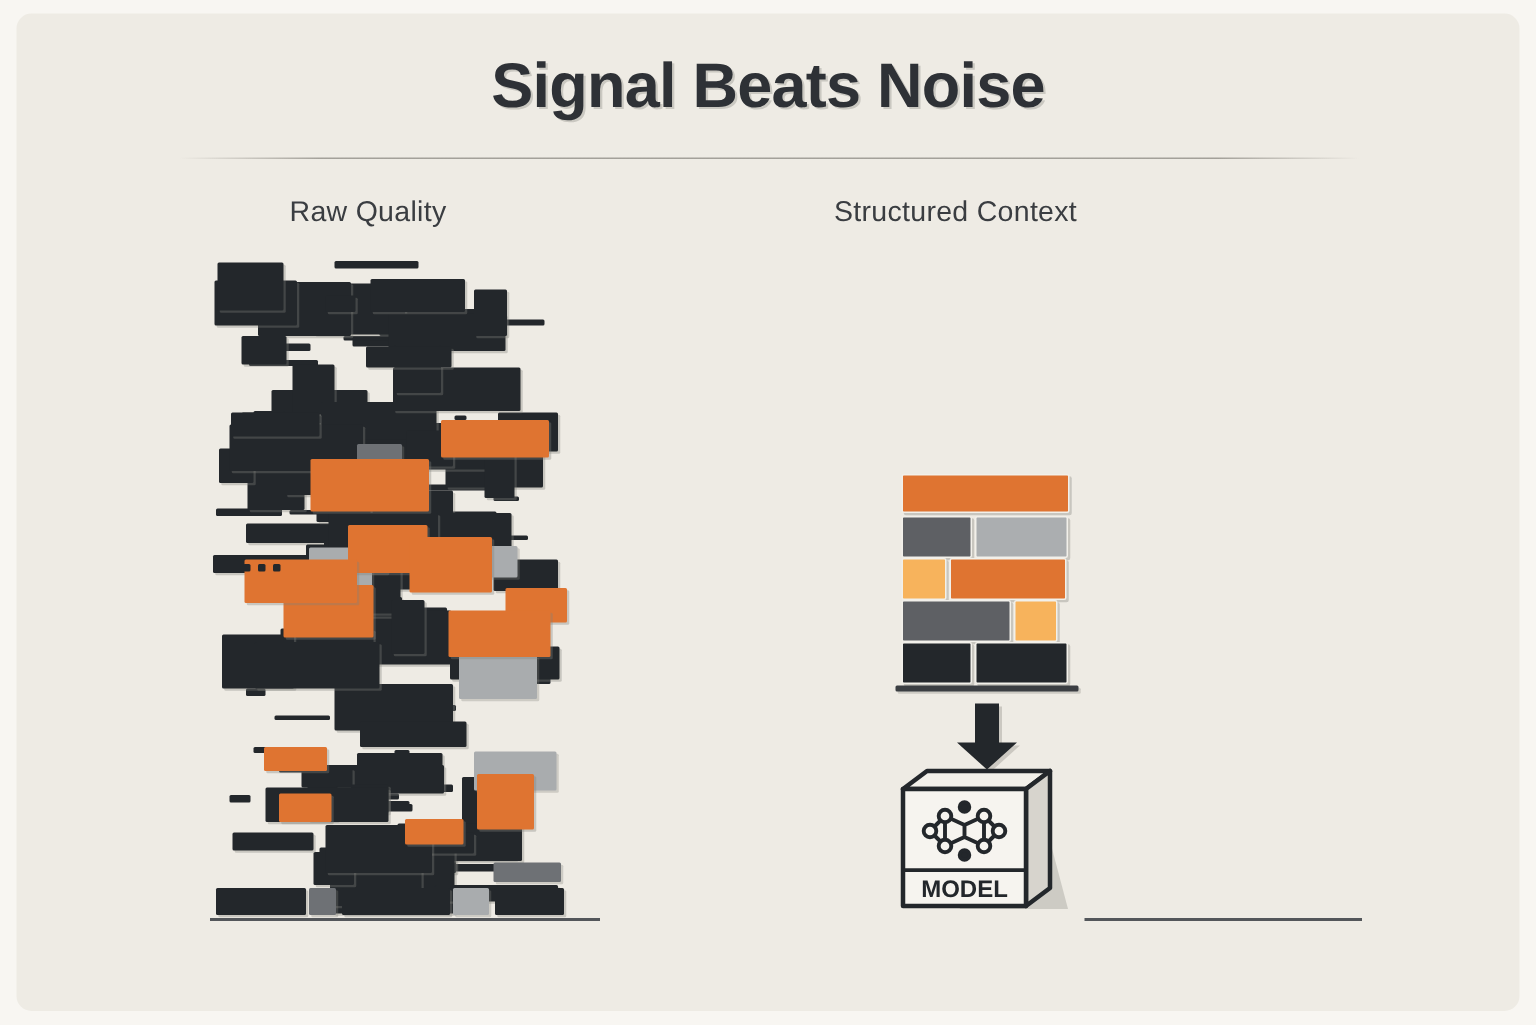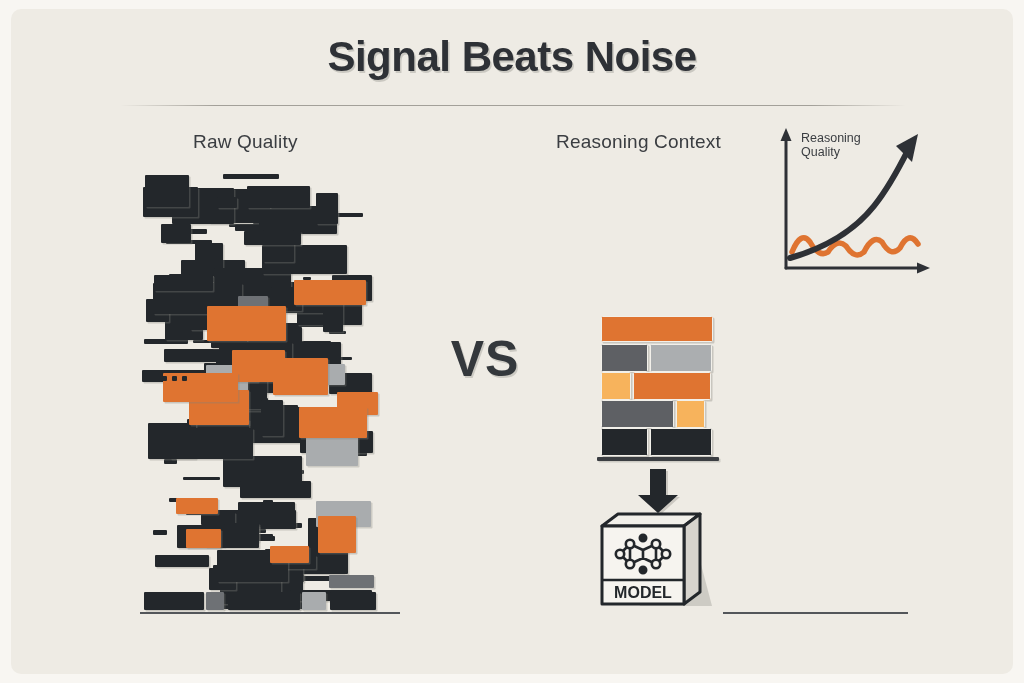--- a/index.html
+++ b/index.html
@@ -86,23 +86,22 @@
 
 <div id="stage">
 
   <div class="panel"></div>
 
   <div class="title">Signal Beats Noise</div>
 
   <div class="divider"></div>
 
   <div class="col-label" id="label-raw">Raw Quality</div>
-  <div class="col-label" id="label-structured">Reasoning Context</div>
-
-  <div class="vs">VS</div>
+  <div class="col-label" id="label-structured">Structured Context</div>
+
 
   <div id="noise">
       <i class="nl" style="left: 41.7295px; top: 28.1812px; width: 33.873px; height: 3.75863px;"></i>
       <i class="nl" style="left: 152.937px; top: 108.663px; width: 8.2263px; height: 3.27631px;"></i>
       <i class="nl" style="left: 82.0225px; top: 49.7599px; width: 50.3193px; height: 4.58423px;"></i>
       <i class="nl" style="left: 3.33793px; top: 362.364px; width: 13.3965px; height: 4.31417px;"></i>
       <i class="nl" style="left: 40.4773px; top: 24.4716px; width: 15.5435px; height: 3.95205px;"></i>
       <i class="nl" style="left: 113.544px; top: 404.226px; width: 27.8924px; height: 3.3781px;"></i>
       <i class="nl" style="left: 36.3353px; top: 344.259px; width: 38.3308px; height: 3.15893px;"></i>
       <i class="nl" style="left: 55.174px; top: 342.072px; width: 34.2775px; height: 3.3729px;"></i>
@@ -289,29 +288,14 @@
       <circle cx="60" cy="34" r="4.2" fill="#F6F4EF"></circle>
       <circle cx="60" cy="54" r="4.2" fill="#F6F4EF"></circle>
       <circle cx="47" cy="28" r="3.2" fill="#23272B"></circle>
       <circle cx="47" cy="60" r="3.2" fill="#23272B"></circle>
     </g>
     <text x="47" y="88" font-family="Liberation Sans, sans-serif" font-size="16" font-weight="700" text-anchor="middle" fill="#23272B">MODEL</text>
   </svg>
 
   <div id="right-baseline"></div>
 
-  <div id="inset">
-    <svg viewBox="0 0 168 168" width="168" height="168">
-      <g stroke="#2E3136" stroke-width="3" fill="none" stroke-linecap="round">
-        <line x1="18" y1="150" x2="18" y2="20"></line>
-        <path d="M18 10 L12.5 23 L23.5 23 Z" fill="#2E3136" stroke="none"></path>
-        <line x1="18" y1="150" x2="152" y2="150"></line>
-        <path d="M162 150 L149 144.5 L149 155.5 Z" fill="#2E3136" stroke="none"></path>
-      </g>
-      <path fill="none" stroke="#DF7431" stroke-width="5.5" stroke-linecap="round" d="M24 134 Q33 112 42 124 Q51 140 60 134 Q69 120 78 128 Q87 142 96 134 Q105 116 114 124 Q123 140 132 130 Q141 112 150 126"></path>
-      <path fill="none" stroke="#2E3136" stroke-width="6" stroke-linecap="round" d="M22 140 C50 132 82 118 106 88 C122 68 132 48 140 32"></path>
-      <path d="M150 16 L128 28 L144 44 Z" fill="#2E3136"></path>
-    </svg>
-    <div class="inset-label">Reasoning
-Quality</div>
-  </div>
 
 </div>
 
 </body></html>

